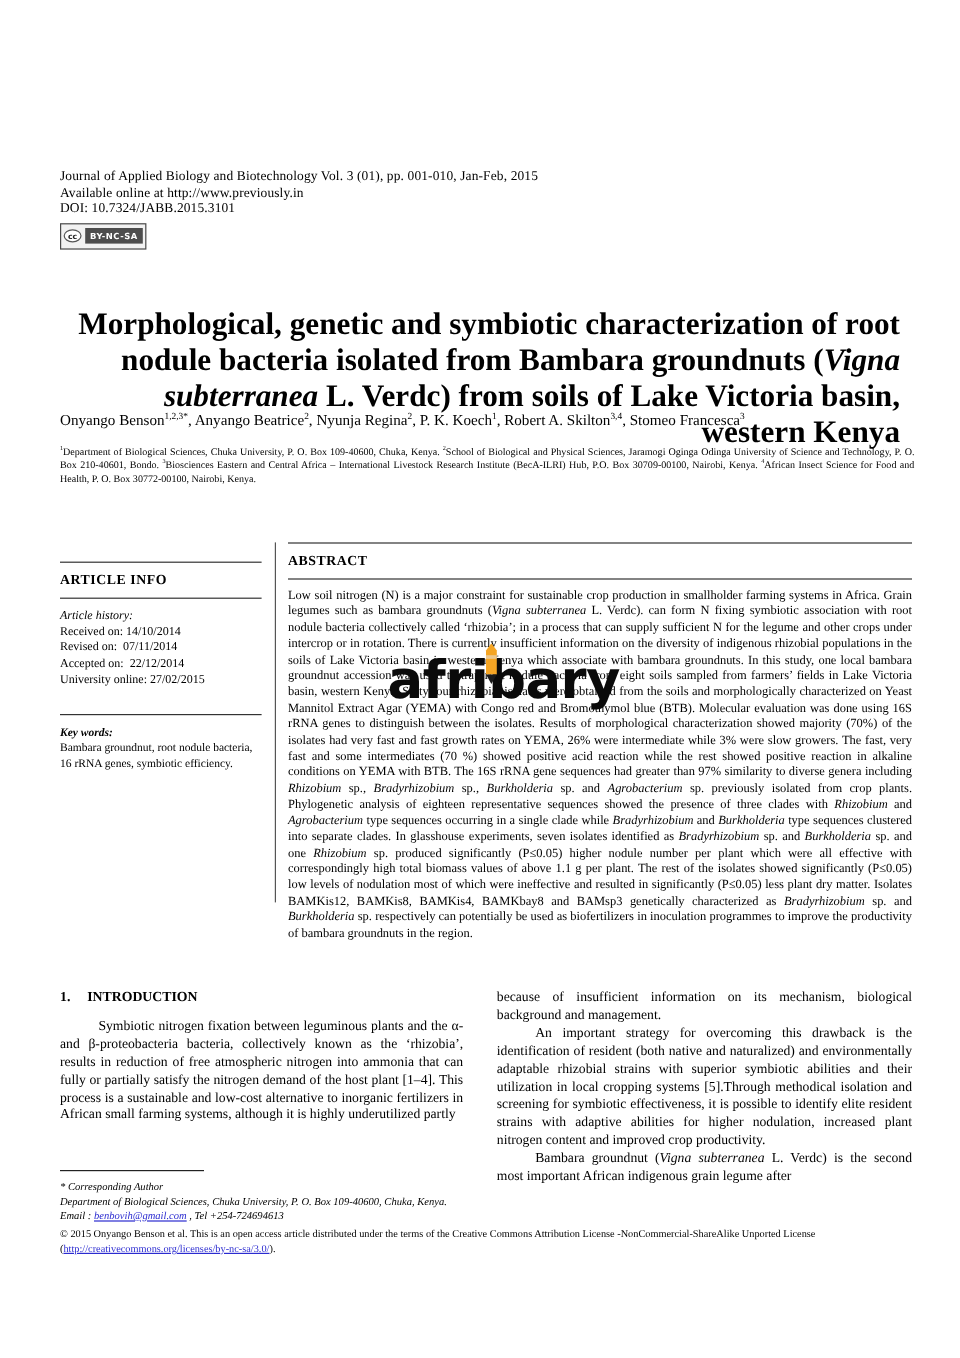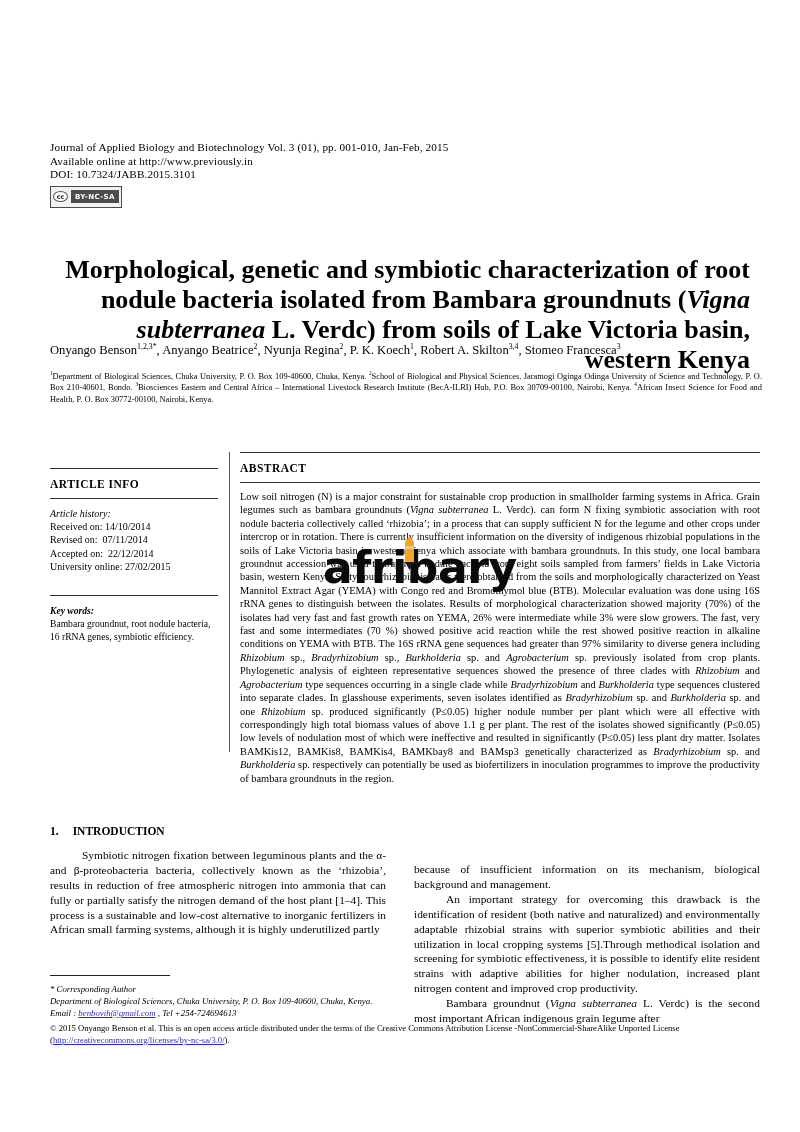--- a/index.html
+++ b/index.html
@@ -106,21 +106,21 @@
   }
   .abstract-body i { font-style: italic; }
 
   
   .col {
     position:absolute; top:824px;
     font-size: 11.4px; line-height: 14.9px;
     text-align: justify;
   }
   .colL { left:50px; width:336px; }
-  .colR { left:414px; width:346px;margin-top:38px; }
+  .colR { left:414px; width:346px; }
   .sec-head {
     font-weight: bold; font-size: 11.5px;
     margin: 0 0 9px 0;
     display:flex; gap: 14px;
   }
   .col p { margin: 0; text-indent: 32px; }
   .col p.noind { text-indent: 0; }
 
   .fnote {
     position:absolute; left:50px; top:975px; width:336px;

